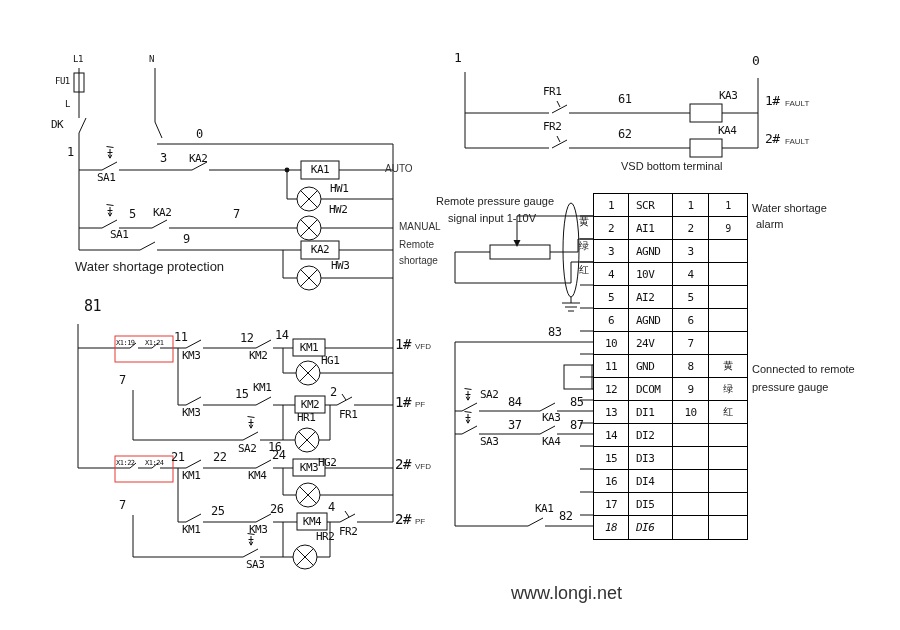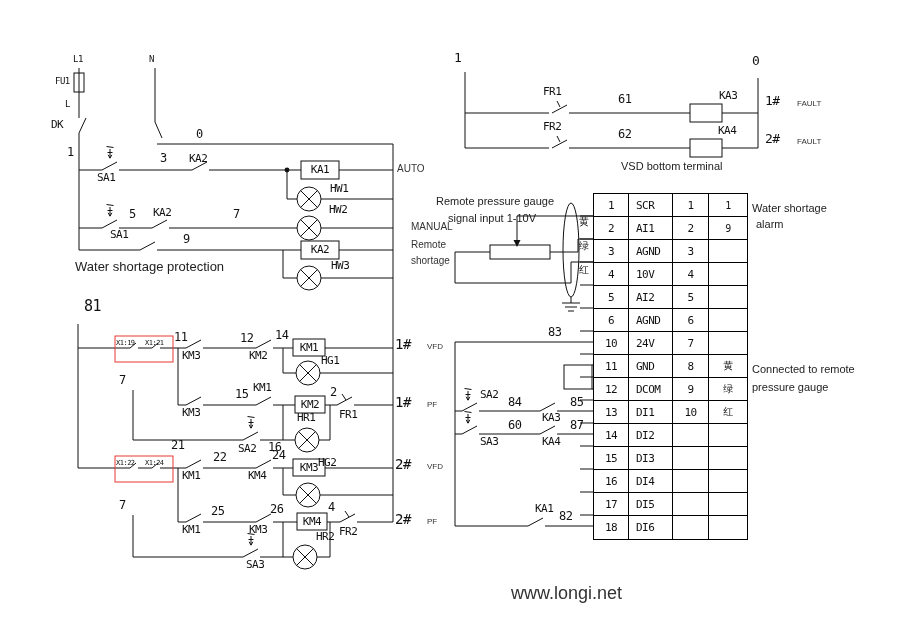--- a/index.html
+++ b/index.html
@@ -6,31 +6,31 @@
   .stage{position:relative;width:900px;height:630px;background:#fff;overflow:hidden;
          font-family:"DejaVu Sans Mono","Liberation Mono",monospace;}
   .stage svg{position:absolute;left:0;top:0;}
   .lb{position:absolute;white-space:pre;color:#111;line-height:1;}
   .mono{font-family:"DejaVu Sans Mono","Liberation Mono",monospace;letter-spacing:-0.5px;}
   .sans{font-family:"Liberation Sans","DejaVu Sans",sans-serif;color:#222;letter-spacing:0;}
   .s7{font-size:7px;}.s8{font-size:8px;}.s9{font-size:9px;}.s10{font-size:10px;}
   .s11{font-size:11px;}.s12{font-size:12px;}.s13{font-size:13px;}.s14{font-size:14px;}
   .s15{font-size:15px;}.s18{font-size:18px;}
   .ctr{text-align:center;}
-  .dim{color:#333;margin-left:12px;}
+  .dim{color:#333;}
   .ttable{position:absolute;left:593px;top:193px;display:grid;
           grid-template-columns:35px 44px 36px 38px;grid-auto-rows:23px;
           border:1px solid #000;background:#fff;}
   .tc{border-right:1px solid #000;border-bottom:1px solid #000;box-sizing:border-box;
       display:flex;align-items:center;justify-content:center;font-size:11px;color:#111;
       font-family:"DejaVu Sans Mono","Liberation Mono",monospace;letter-spacing:-0.5px;}
   .tc1{justify-content:flex-start;padding-left:7px;}
   .tc3{font-size:10px;}
   .tc:nth-child(4n){border-right:none;}
-  .tc:nth-last-child(-n+4){border-bottom:none;}
+  .tc:nth-last-child(-n+4){border-bottom:none;font-style:italic;}
 </style>
 </head>
 <body>
 
 <div class="stage">
 
   <svg width="900" height="630" viewBox="0 0 900 630" stroke="#111" fill="none" stroke-width="1">
     <defs>
       <g id="selg">
         <path d="M0,-1 V-10 M-3.5,-12.5 L3.5,-11.5 M-2.5,-6.5 H2.5 M-1.8,-4.2 L0,-0.8 L1.8,-4.2"></path>
@@ -240,21 +240,21 @@
   <span class="lb mono s11" style="left:253px;top:382px">KM1</span>
   <span class="lb mono s11 ctr" style="left:295px;top:399px;width:30px">KM2</span>
   <span class="lb mono s12" style="left:330px;top:386px">2</span>
   <span class="lb mono s11" style="left:339px;top:409px">FR1</span>
   <span class="lb mono s11" style="left:297px;top:412px">HR1</span>
   <span class="lb mono s11" style="left:238px;top:443px">SA2</span>
   <span class="lb mono s12" style="left:268px;top:441px">16</span>
   <span class="lb mono s12" style="left:119px;top:374px">7</span>
   <span class="lb mono s12" style="left:119px;top:499px">7</span>
 
-  <span class="lb mono s12" style="left:171px;top:439px">21</span>
+  <span class="lb mono s12" style="left:171px;top:451px">21</span>
   <span class="lb mono s11" style="left:182px;top:470px">KM1</span>
   <span class="lb mono s12" style="left:213px;top:451px">22</span>
   <span class="lb mono s11" style="left:248px;top:470px">KM4</span>
   <span class="lb mono s12" style="left:272px;top:449px">24</span>
   <span class="lb mono s11 ctr" style="left:293px;top:462px;width:32px">KM3</span>
   <span class="lb mono s11" style="left:318px;top:457px">HG2</span>
   <span class="lb mono s12" style="left:211px;top:505px">25</span>
   <span class="lb mono s11" style="left:182px;top:524px">KM1</span>
   <span class="lb mono s12" style="left:270px;top:503px">26</span>
   <span class="lb mono s11" style="left:249px;top:524px">KM3</span>
@@ -291,21 +291,21 @@
   <span class="lb sans s11" style="left:448px;top:213px">signal input 1-10V</span>
   <span class="lb mono s10" style="left:579px;top:217px">黄</span>
   <span class="lb mono s10" style="left:579px;top:241px">绿</span>
   <span class="lb mono s10" style="left:579px;top:265px">红</span>
   <span class="lb mono s12" style="left:548px;top:326px">83</span>
   <span class="lb mono s11" style="left:480px;top:389px">SA2</span>
   <span class="lb mono s12" style="left:508px;top:396px">84</span>
   <span class="lb mono s11" style="left:542px;top:412px">KA3</span>
   <span class="lb mono s12" style="left:570px;top:396px">85</span>
   <span class="lb mono s11" style="left:480px;top:436px">SA3</span>
-  <span class="lb mono s12" style="left:508px;top:419px">60</span>
+  <span class="lb mono s12" style="left:508px;top:419px">37</span>
   <span class="lb mono s11" style="left:542px;top:436px">KA4</span>
   <span class="lb mono s12" style="left:570px;top:419px">87</span>
   <span class="lb mono s11" style="left:535px;top:503px">KA1</span>
   <span class="lb mono s12" style="left:559px;top:510px">82</span>
   <span class="lb sans s11" style="left:752px;top:203px">Water shortage</span>
   <span class="lb sans s11" style="left:756px;top:219px">alarm</span>
   <span class="lb sans s11" style="left:752px;top:364px">Connected to remote</span>
   <span class="lb sans s11" style="left:752px;top:382px">pressure gauge</span>
 
   <span class="lb sans s18" style="left:511px;top:584px;color:#333">www.longi.net</span>

